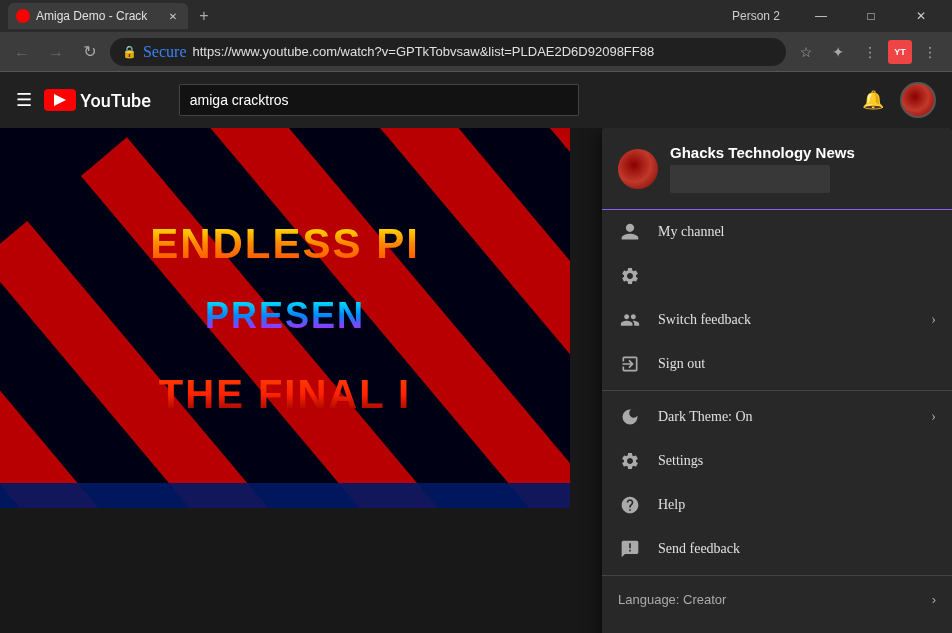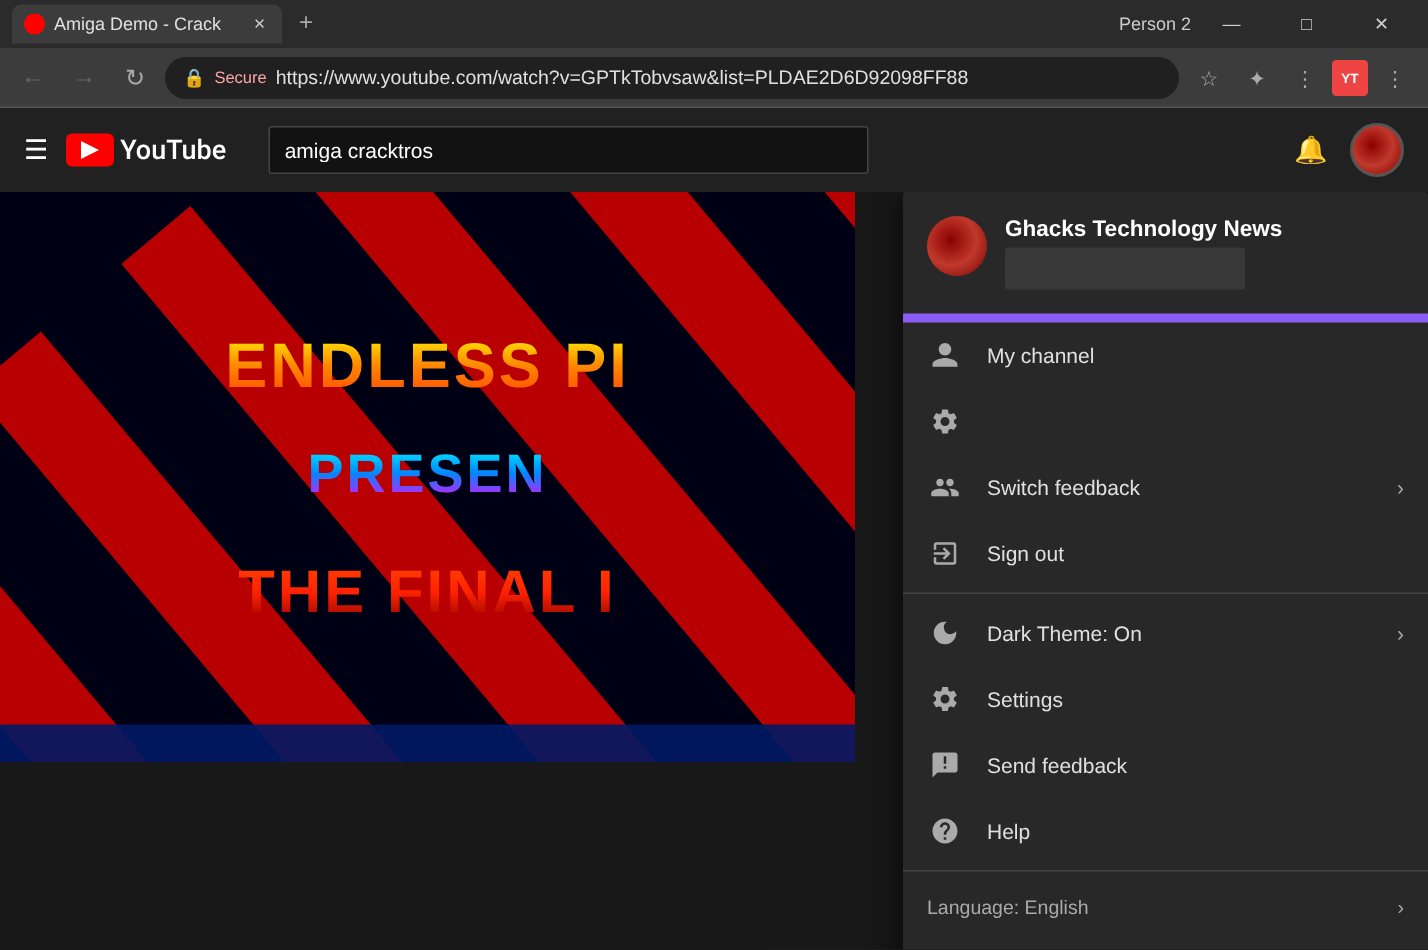--- a/index.html
+++ b/index.html
@@ -5,21 +5,21 @@
     * { margin: 0; padding: 0; box-sizing: border-box; }
     body { width: 952px; height: 633px; overflow: hidden; font-family: Arial, sans-serif; background: #202020; }
 
     
     .browser-titlebar {
       height: 32px;
       background: #2b2b2b;
       display: flex;
       align-items: center;
       padding: 0 8px;
-      gap: 4px;
+      gap: 18px;
     }
     .tab-area {
       display: flex;
       align-items: center;
       flex: 1;
       height: 100%;
     }
     .browser-tab {
       background: #3c3c3c;
       border-radius: 6px 6px 0 0;
@@ -84,21 +84,21 @@
       background: #202020;
       border-radius: 14px;
       display: flex;
       align-items: center;
       padding: 0 12px;
       gap: 6px;
       color: #e0e0e0;
       font-size: 13px;
     }
     .secure-icon { color: #5cb85c; font-size: 12px; }
-    .secure-label { color: #fca5a5; font-size: 11px; }
+    .secure-label { color: #3b82f6; font-size: 16px; font-family: Liberation Serif, serif; }
     .url-text { flex: 1; color: #e0e0e0; font-size: 13px; }
     .toolbar-icons {
       display: flex; align-items: center; gap: 4px;
     }
     .toolbar-icon {
       width: 28px; height: 28px;
       display: flex; align-items: center; justify-content: center;
       color: #aaa; font-size: 14px; cursor: pointer; border-radius: 4px;
     }
     .yt-ext-icon {
@@ -221,23 +221,23 @@
       right: 0;
       width: 350px;
       background: #282828;
       box-shadow: 0 4px 20px rgba(0,0,0,0.8);
       z-index: 100;
       border-radius: 2px;
     }
     .dropdown-header {
       padding: 16px;
       display: flex;
-      align-items: flex-start;
+      align-items: center;
       gap: 12px;
-      border-bottom: 6px solid #8b5cf6;
+      border-bottom: 1px solid #8b5cf6;
     }
     .dropdown-avatar {
       width: 40px; height: 40px;
       border-radius: 50%;
       background: radial-gradient(circle at 40% 40%, #8B0000, #c0392b, #700000);
       flex-shrink: 0;
     }
     .dropdown-channel-name {
       font-size: 15px;
       font-weight: 600;
@@ -252,20 +252,21 @@
     }
     .dropdown-item {
       display: flex;
       align-items: center;
       padding: 10px 16px;
       gap: 16px;
       cursor: pointer;
       color: #e0e0e0;
       font-size: 14px;
       transition: background 0.1s;
+      font-family: Liberation Serif, serif;
     }
     .dropdown-item-icon {
       width: 24px; height: 24px;
       display: flex; align-items: center; justify-content: center;
       color: #aaa;
       font-size: 18px;
       flex-shrink: 0;
     }
     .dropdown-item-label { flex: 1; }
     .dropdown-item-arrow {
@@ -474,39 +475,39 @@
           <svg width="20" height="20" viewBox="0 0 24 24" fill="#aaa">
               <path d="M19.14 12.94c.04-.3.06-.61.06-.94s-.02-.64-.07-.94l2.03-1.58c.18-.14.23-.41.12-.61l-1.92-3.32c-.12-.22-.37-.29-.59-.22l-2.39.96c-.5-.38-1.03-.7-1.62-.94l-.36-2.54c-.04-.24-.24-.41-.48-.41h-3.84c-.24 0-.43.17-.47.41l-.36 2.54c-.59.24-1.13.57-1.62.94l-2.39-.96c-.22-.08-.47 0-.59.22L2.74 8.87c-.12.21-.08.47.12.61l2.03 1.58c-.05.3-.07.62-.07.94s.02.64.07.94l-2.03 1.58c-.18.14-.23.41-.12.61l1.92 3.32c.12.22.37.29.59.22l2.39-.96c.5.38 1.03.7 1.62.94l.36 2.54c.05.24.24.41.48.41h3.84c.24 0 .44-.17.47-.41l.36-2.54c.59-.24 1.13-.56 1.62-.94l2.39.96c.22.08.47 0 .59-.22l1.92-3.32c.12-.22.07-.47-.12-.61l-2.01-1.58zM12 15.6c-1.98 0-3.6-1.62-3.6-3.6s1.62-3.6 3.6-3.6 3.6 1.62 3.6 3.6-1.62 3.6-3.6 3.6z"></path>
             </svg>
         </div>
         <span class="dropdown-item-label">Settings</span>
       </div>
 
       <div class="dropdown-item">
         <div class="dropdown-item-icon">
           <svg width="20" height="20" viewBox="0 0 24 24" fill="#aaa">
+              <path d="M12 2C6.48 2 2 6.48 2 12s4.48 10 10 10 10-4.48 10-10S17.52 2 12 2zm1 17h-2v-2h2v2zm2.07-7.75l-.9.92C13.45 12.9 13 13.5 13 15h-2v-.5c0-1.1.45-2.1 1.17-2.83l1.24-1.26c.37-.36.59-.86.59-1.41 0-1.1-.9-2-2-2s-2 .9-2 2H8c0-2.21 1.79-4 4-4s4 1.79 4 4c0 .88-.36 1.68-.93 2.25z"></path>
+            </svg>
+        </div>
+        <span class="dropdown-item-label">Help</span>
+      </div>
+
+      <div class="dropdown-item">
+        <div class="dropdown-item-icon">
+          <svg width="20" height="20" viewBox="0 0 24 24" fill="#aaa">
               <path d="M20 2H4c-1.1 0-2 .9-2 2v18l4-4h14c1.1 0 2-.9 2-2V4c0-1.1-.9-2-2-2zm-7 9h-2V5h2v6zm0 4h-2v-2h2v2z"></path>
             </svg>
         </div>
         <span class="dropdown-item-label">Send feedback</span>
       </div>
 
-      <div class="dropdown-item">
-        <div class="dropdown-item-icon">
-          <svg width="20" height="20" viewBox="0 0 24 24" fill="#aaa">
-              <path d="M12 2C6.48 2 2 6.48 2 12s4.48 10 10 10 10-4.48 10-10S17.52 2 12 2zm1 17h-2v-2h2v2zm2.07-7.75l-.9.92C13.45 12.9 13 13.5 13 15h-2v-.5c0-1.1.45-2.1 1.17-2.83l1.24-1.26c.37-.36.59-.86.59-1.41 0-1.1-.9-2-2-2s-2 .9-2 2H8c0-2.21 1.79-4 4-4s4 1.79 4 4c0 .88-.36 1.68-.93 2.25z"></path>
-            </svg>
-        </div>
-        <span class="dropdown-item-label">Help</span>
-      </div>
-
       <div class="dropdown-divider"></div>
 
       <div class="dropdown-footer-item">
-        <span class="dropdown-footer-label">Language: English</span>
+        <span class="dropdown-footer-label">Language: Creator</span>
         <span class="dropdown-footer-arrow">›</span>
       </div>
 
       <div class="dropdown-footer-item">
         <span class="dropdown-footer-label">Content location: United States</span>
         <span class="dropdown-footer-arrow">›</span>
       </div>
 
     </div>
   </div>

